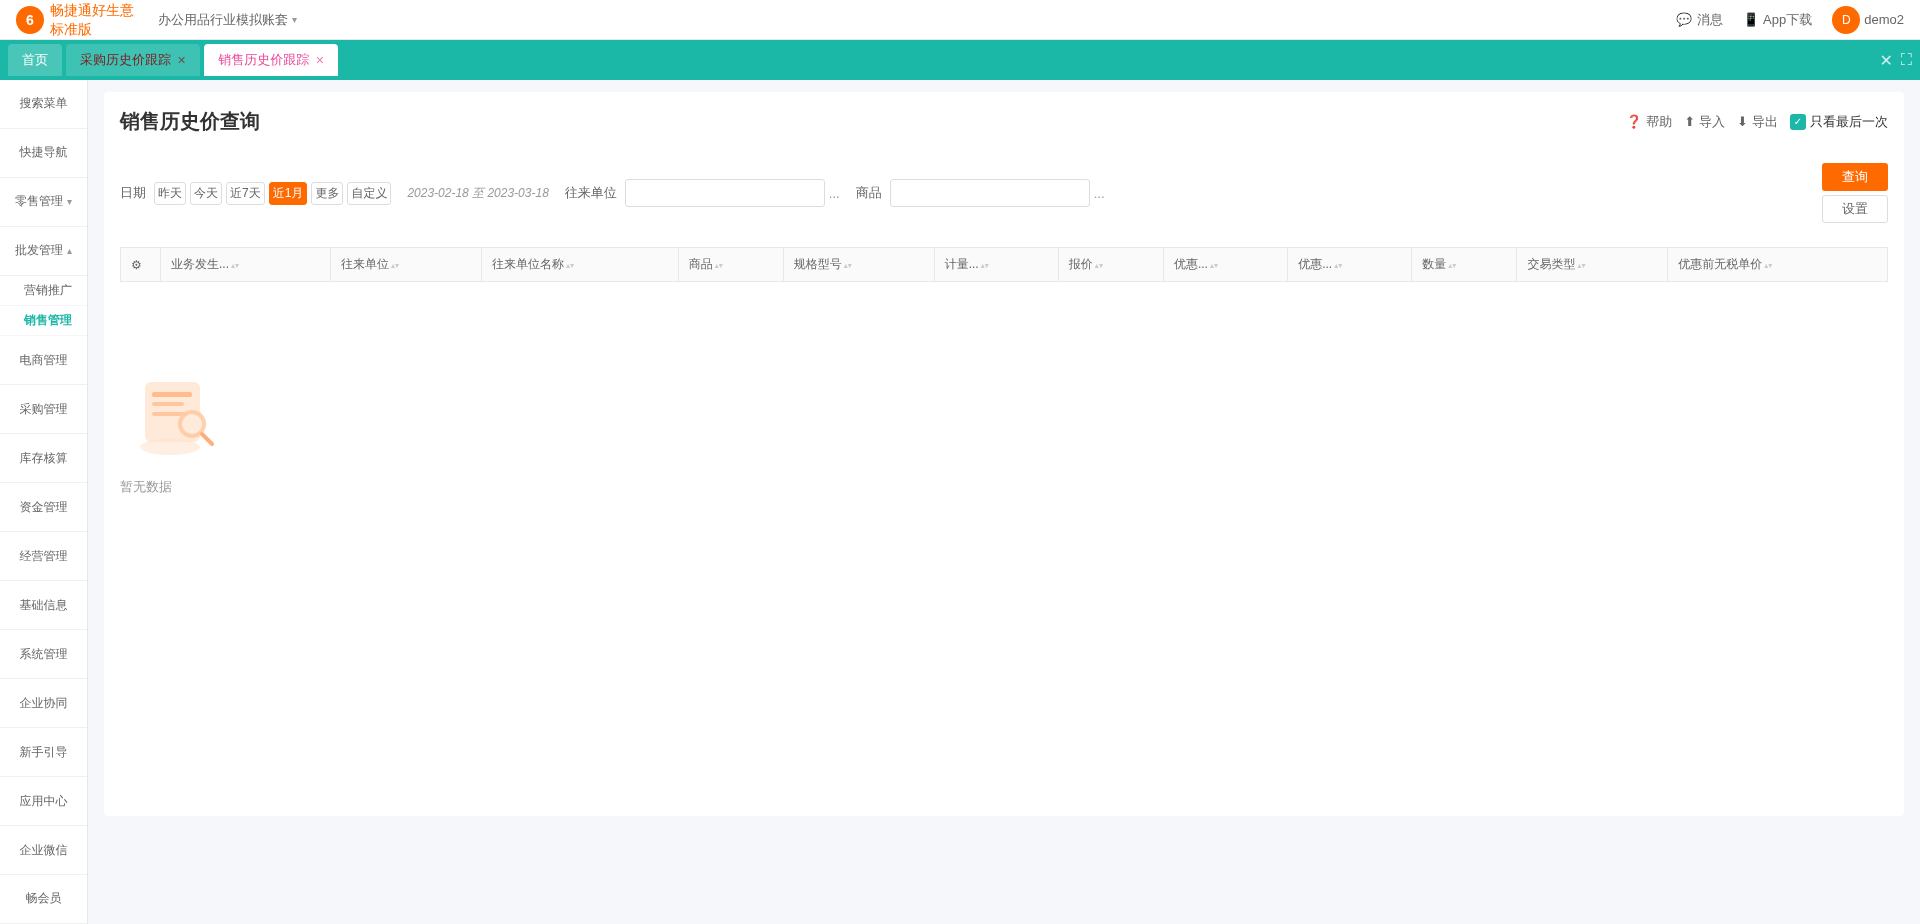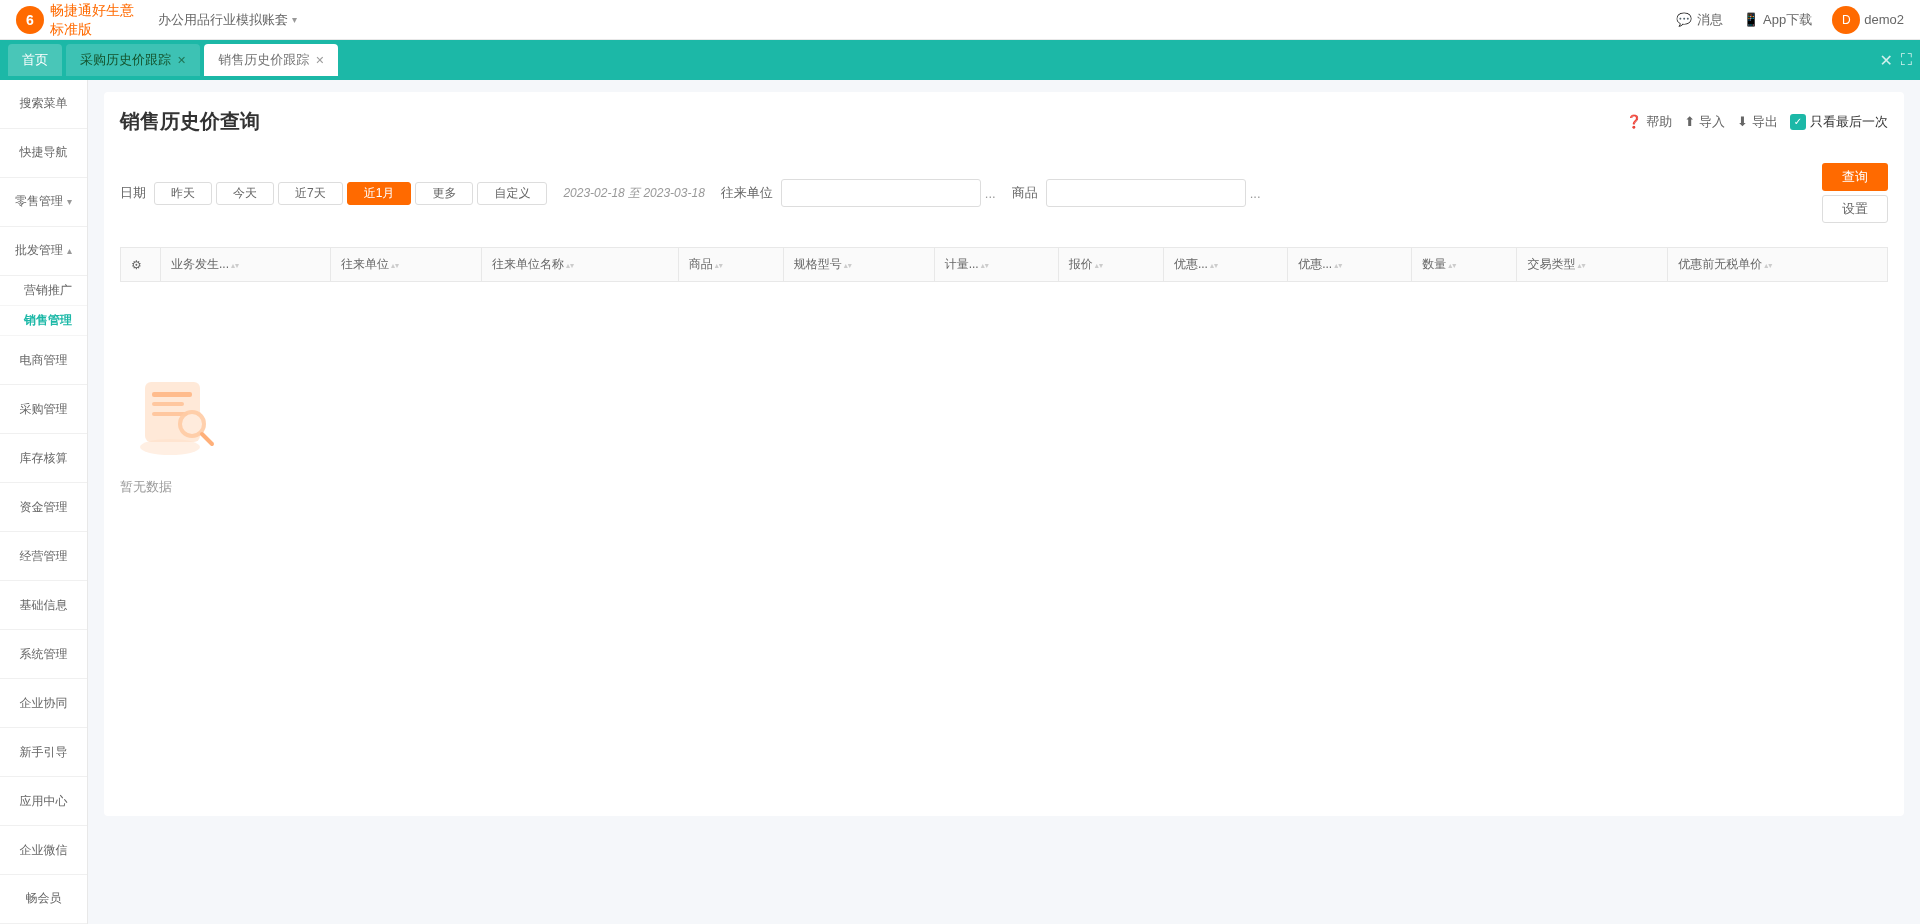--- a/index.html
+++ b/index.html
@@ -103,25 +103,25 @@
       font-size: 13px;
       cursor: pointer;
       white-space: nowrap;
     }
     .tab-item.home {
       background: rgba(255,255,255,0.2);
       color: #fff;
     }
     .tab-item.active {
       background: #fff;
-      color: #737373;
+      color: #ec4899;
     }
     .tab-item.inactive {
       background: rgba(255,255,255,0.15);
-      color: #14532d;
+      color: #7f1d1d;
     }
     .tab-close {
       font-size: 11px;
       color: inherit;
       opacity: 0.7;
       cursor: pointer;
     }
     .tab-bar-actions {
       margin-left: auto;
       display: flex;
@@ -269,21 +269,21 @@
       font-size: 13px;
       color: #666;
       white-space: nowrap;
     }
     .date-buttons {
       display: flex;
       align-items: center;
       gap: 4px;
     }
     .date-btn {
-      padding: 2px 16px;
+      padding: 2px 3px;
       font-size: 12px;
       border: 1px solid #ddd;
       border-radius: 3px;
       background: #fff;
       cursor: pointer;
       color: #666;
     }
     .date-btn.active {
       background: #ff6a00;
       color: #fff;

